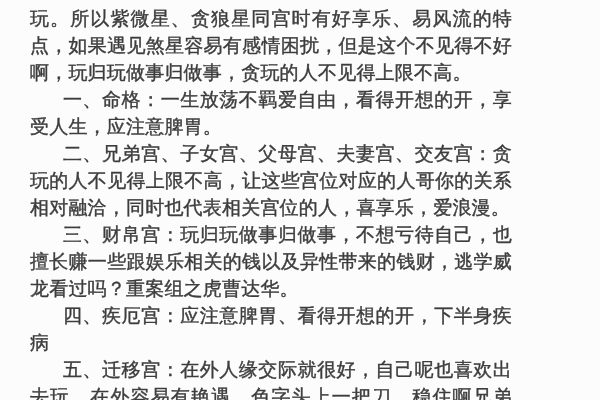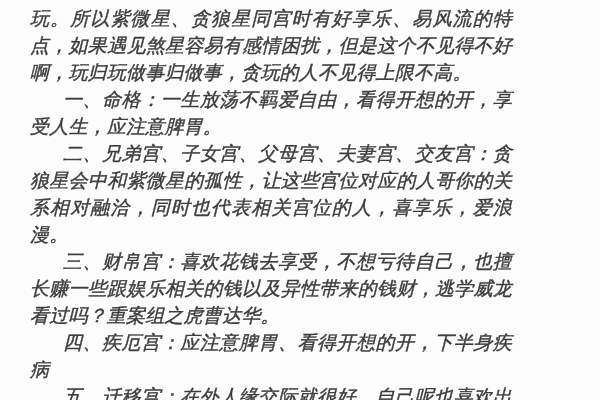--- a/index.html
+++ b/index.html
@@ -14,21 +14,20 @@
   }
   body {
     background: var(--bg);
     font-family: "Liberation Serif", "DejaVu Serif", serif;
   }
   .document-page {
     width: 534px;
     height: 400px;
     padding: 5px 22px 0 30px;
     overflow: hidden;
-    font-style: italic;
   }
   .doc-paragraph {
     font-size: 19px;
     line-height: 27px;
     color: var(--text);
     text-align: justify;
     text-justify: inter-ideograph;
     letter-spacing: 0.2px;
     -webkit-text-stroke: 0.4px var(--text);
     word-break: break-all;
@@ -36,17 +35,17 @@
   .doc-paragraph.indent {
     text-indent: 33px;
   }
 </style>
 </head>
 <body>
 
 <div class="document-page">
   <p class="doc-paragraph">玩。所以紫微星、贪狼星同宫时有好享乐、易风流的特点，如果遇见煞星容易有感情困扰，但是这个不见得不好啊，玩归玩做事归做事，贪玩的人不见得上限不高。</p>
   <p class="doc-paragraph indent">一、命格：一生放荡不羁爱自由，看得开想的开，享受人生，应注意脾胃。</p>
-  <p class="doc-paragraph indent">二、兄弟宫、子女宫、父母宫、夫妻宫、交友宫：贪狼星会中和紫微星的孤性，让这些宫位对应的人哥你的关系相对融洽，同时也代表相关宫位的人，喜享乐，爱浪漫。</p>
-  <p class="doc-paragraph indent">三、财帛宫：喜欢花钱去享受，不想亏待自己，也擅长赚一些跟娱乐相关的钱以及异性带来的钱财，逃学威龙看过吗？重案组之虎曹达华。</p>
+  <p class="doc-paragraph indent">二、兄弟宫、子女宫、父母宫、夫妻宫、交友宫：贪玩的人不见得上限不高，让这些宫位对应的人哥你的关系相对融洽，同时也代表相关宫位的人，喜享乐，爱浪漫。</p>
+  <p class="doc-paragraph indent">三、财帛宫：玩归玩做事归做事，不想亏待自己，也擅长赚一些跟娱乐相关的钱以及异性带来的钱财，逃学威龙看过吗？重案组之虎曹达华。</p>
   <p class="doc-paragraph indent">四、疾厄宫：应注意脾胃、看得开想的开，下半身疾病</p>
   <p class="doc-paragraph indent">五、迁移宫：在外人缘交际就很好，自己呢也喜欢出去玩，在外容易有艳遇，色字头上一把刀，稳住啊兄弟们。</p>
 </div>
 
 </body></html>

